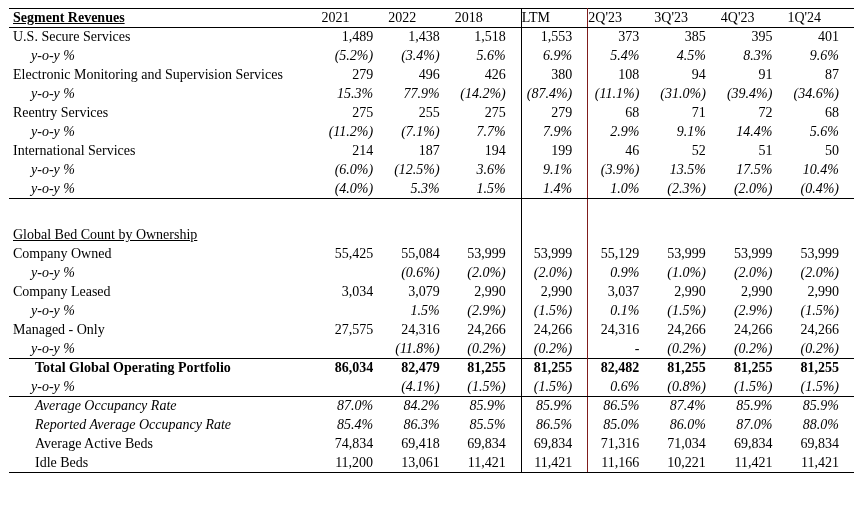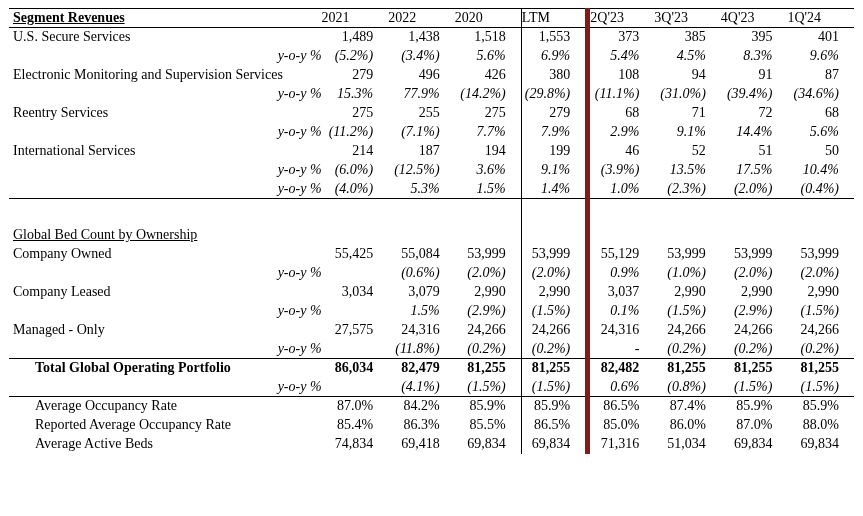--- a/index.html
+++ b/index.html
@@ -34,31 +34,31 @@
     text-align: left;
   }
   thead th.label {
     text-align: left;
     font-weight: bold;
     text-decoration: underline;
     padding-left: 4px;
   }
   td.label { text-align: left; padding-left: 4px; margin-left: 48px; }
   td.num   { text-align: right; padding-right: 15px; }
-  .ltm { border-left: 1px solid #000; border-right: 5px solid #7f1d1d; }
+  .ltm { border-left: 1px solid #000; border-right: 1px solid #7f1d1d; }
   tr.yoy { font-style: italic; }
-  tr.yoy td.label { padding-left: 22px; text-align: right; }
+  tr.yoy td.label { padding-left: 22px; }
   tr.total { font-weight: bold; }
   tr.total td { border-top: 1px solid #000; }
   tr.total td.label { padding-left: 26px; }
   tr.rule-below td { border-bottom: 1px solid #000; }
   tr.section td.label { font-weight: normal; text-decoration: underline; }
   tr.spacer td { height: 27px; }
   tr.metric td.label { padding-left: 26px; }
-  tr.italic { }
+  tr.italic { font-style: italic; }
   tr.last td { border-bottom: 1px solid #000; }
 </style>
 </head>
 <body>
 
 <div class="sheet">
   <table class="fin">
     <colgroup>
       <col class="label-col">
       <col class="num-col">
@@ -68,21 +68,21 @@
       <col class="num-col">
         <col class="num-col">
         <col class="num-col">
         <col class="num-col">
     </colgroup>
     <thead>
       <tr id="header-row">
         <th class="label">Segment Revenues</th>
       <th class="num">2021</th>
           <th class="num">2022</th>
-          <th class="num">2020</th>
+          <th class="num">2018</th>
           <th class="num ltm">LTM</th>
           <th class="num">2Q'23</th>
           <th class="num">3Q'23</th>
           <th class="num">4Q'23</th>
           <th class="num">1Q'24</th>
         </tr>
     </thead>
     <tbody id="table-body">
         <tr class="">
           <td class="label">U.S. Secure Services</td>
@@ -115,21 +115,21 @@
           <td class="num">108</td>
           <td class="num">94</td>
           <td class="num">91</td>
           <td class="num">87</td>
         </tr>
         <tr class="yoy">
           <td class="label">y-o-y %</td>
           <td class="num">15.3%</td>
           <td class="num">77.9%</td>
           <td class="num">(14.2%)</td>
-          <td class="num ltm">(29.8%)</td>
+          <td class="num ltm">(87.4%)</td>
           <td class="num">(11.1%)</td>
           <td class="num">(31.0%)</td>
           <td class="num">(39.4%)</td>
           <td class="num">(34.6%)</td>
         </tr>
         <tr class="">
           <td class="label">Reentry Services</td>
           <td class="num">275</td>
           <td class="num">255</td>
           <td class="num">275</td>
@@ -315,19 +315,30 @@
           <td class="num">87.0%</td>
           <td class="num">88.0%</td>
         </tr>
         <tr class="metric">
           <td class="label">Average Active Beds</td>
           <td class="num">74,834</td>
           <td class="num">69,418</td>
           <td class="num">69,834</td>
           <td class="num ltm">69,834</td>
           <td class="num">71,316</td>
-          <td class="num">51,034</td>
+          <td class="num">71,034</td>
           <td class="num">69,834</td>
           <td class="num">69,834</td>
+        </tr>
+        <tr class="metric last">
+          <td class="label">Idle Beds</td>
+          <td class="num">11,200</td>
+          <td class="num">13,061</td>
+          <td class="num">11,421</td>
+          <td class="num ltm">11,421</td>
+          <td class="num">11,166</td>
+          <td class="num">10,221</td>
+          <td class="num">11,421</td>
+          <td class="num">11,421</td>
         </tr>
       </tbody>
   </table>
 </div>
 
 </body></html>

